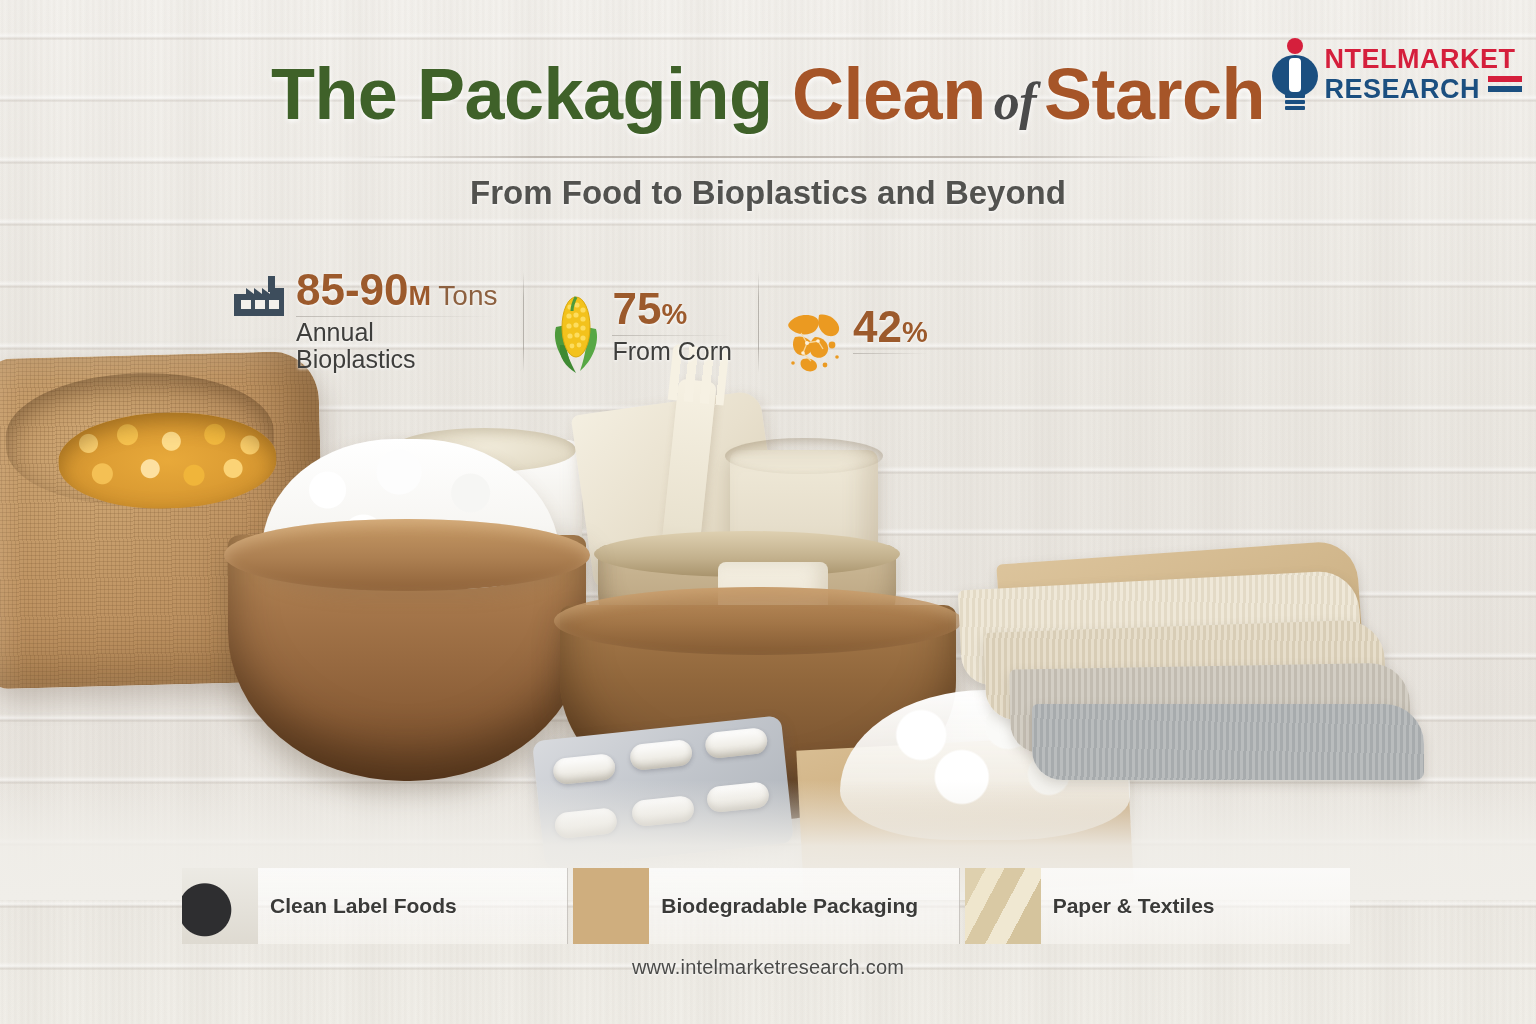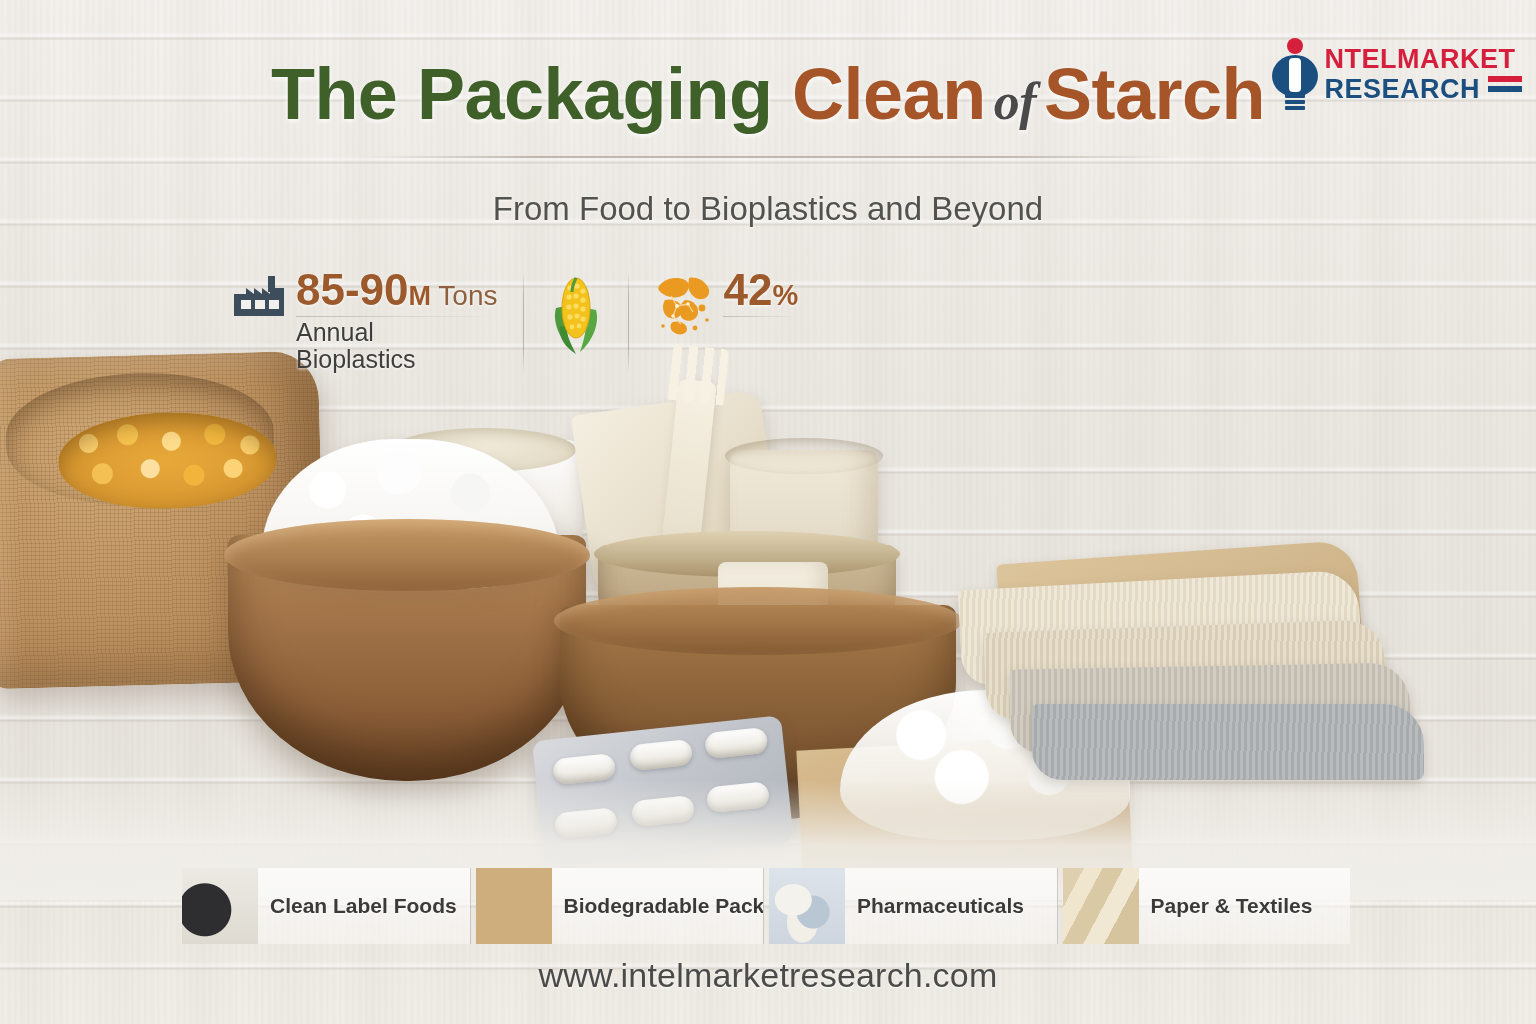--- a/index.html
+++ b/index.html
@@ -274,21 +274,21 @@
   .header { position:absolute; left:0; right:0; top:58px; text-align:center; }
   .title { font-size:72px; font-weight:700; letter-spacing:-.5px; line-height:1;
            text-shadow:0 2px 5px rgba(255,255,255,.9); }
   .t-green { color:#3f6129; }
   .t-brown { color:#a65528; }
   .t-of { color:#4a4a4a; font-style:italic; font-size:52px; font-weight:600;
           font-family:"Liberation Serif", serif; padding:0 8px; }
   .title-rule { width:820px; height:2px; margin:26px auto 0;
     background:linear-gradient(90deg,rgba(160,150,140,0) 0%,rgba(150,140,130,.55) 22%,
                rgba(150,140,130,.55) 78%,rgba(160,150,140,0) 100%); }
-  .subtitle { margin-top:32px; font-size:33px; color:#52524f; font-weight:400;
+  .subtitle { margin-top:16px; font-size:33px; color:#52524f; font-weight:700;
               text-shadow:0 1px 3px rgba(255,255,255,.85); }
 
   
   .logo { position:absolute; right:14px; top:38px; display:flex; align-items:center; gap:6px; }
   .bulb { position:relative; width:46px; height:72px; }
   .bulb-dot { position:absolute; left:15px; top:0; width:16px; height:16px;
               border-radius:50%; background:#d51f3c; }
   .bulb-globe { position:absolute; left:0; top:17px; width:46px; height:42px;
               border-radius:50%; background:#1b4f80; }
   .bulb-stem { position:absolute; left:17px; top:20px; width:12px; height:34px;
@@ -298,21 +298,21 @@
   .logo-txt { line-height:1; }
   .logo-l1 { font-size:27px; font-weight:700; color:#d51f3c; letter-spacing:.5px; }
   .logo-l2 { display:flex; align-items:flex-start; gap:8px; margin-top:3px; }
   .logo-l2 span { font-size:27px; font-weight:700; color:#1b4f80; letter-spacing:.5px; }
   .logo-bars { display:flex; flex-direction:column; gap:4px; }
   .logo-bars i { display:block; width:34px; height:6px; }
   .logo-bars i:first-child { background:#d51f3c; }
   .logo-bars i:last-child { background:#1b4f80; }
 
   
-  .stats { position:absolute; left:210px; top:268px; display:flex; align-items:flex-start; gap:4px; }
+  .stats { position:absolute; left:210px; top:268px; display:flex; align-items:flex-end; gap:4px; }
   .stat { display:flex; align-items:flex-start; gap:10px; padding:0 22px; }
   .stat-div { width:1px; align-self:stretch; margin-top:4px;
               background:linear-gradient(180deg,rgba(150,145,138,0) 0%,rgba(140,135,128,.55) 25%,
                          rgba(140,135,128,.55) 75%,rgba(150,145,138,0) 100%); }
   .stat-icon { flex:0 0 auto; margin-top:6px; }
   .stat-body { line-height:1.02; }
   .stat-num { font-size:44px; font-weight:700; color:#9c5a2c; white-space:nowrap;
               text-shadow:0 1px 3px rgba(255,255,255,.85); }
   .stat-num .unit { font-size:27px; font-weight:700; }
   .stat-num .tail { font-size:28px; font-weight:400; color:#8d6140; }
@@ -397,21 +397,21 @@
       radial-gradient(ellipse at 58% 58%,#b9c6d4 0 16px,rgba(0,0,0,0) 17px),
       radial-gradient(ellipse at 44% 72%,#f1efe8 0 15px,rgba(0,0,0,0) 16px),
       linear-gradient(180deg,#dde3ea 0%,#cdd5de 100%); }
   .th-paper { background:
       linear-gradient(118deg,#ded0ae 0 18%,#efe6cd 18% 34%,#d9c9a4 34% 52%,
                       #f0e8d2 52% 70%,#d5c49d 70% 100%),
       linear-gradient(180deg,#ece5d4 0%,#ddd3bd 100%); }
 
   
   .footer { position:absolute; left:0; right:0; top:956px; text-align:center; }
-  .footer a, .footer span { font-size:34px; color:#4b4b49; letter-spacing:.2px;
+  .footer a, .footer span { font-size:20px; color:#4b4b49; letter-spacing:.2px;
               text-shadow:0 1px 2px rgba(255,255,255,.9); text-decoration:none; }
 </style>
 </head>
 <body>
 
 <div id="canvas">
 
   <div class="wood-bg"></div>
   <div class="wood-grain"></div>
 
@@ -538,20 +538,25 @@
               <circle cx="33" cy="35" r="2.6"></circle>
             <circle cx="20" cy="43" r="2.6"></circle>
               <circle cx="27" cy="42" r="2.6"></circle>
               <circle cx="33" cy="45" r="2.6"></circle>
             <circle cx="22" cy="53" r="2.4"></circle>
               <circle cx="29" cy="52" r="2.4"></circle>
           </g>
           <path d="M26 4 C23 10 22 14 22 18" stroke="#4e9a3c" stroke-width="3" fill="none"></path>
         </svg>
       </div>
+      <div class="stat-body">
+        <div class="stat-num"><span>75</span><span class="pct">%</span></div>
+        <div class="stat-rule"></div>
+        <div class="stat-label">From Corn</div>
+      </div>
     </div>
 
     <div class="stat-div"></div>
 
     <div class="stat">
       <div class="stat-icon ico-map">
         <svg width="58" height="62" viewBox="0 0 58 62" aria-hidden="true">
           <g fill="#eb9a21">
             <path d="M4 12 C10 4 22 2 30 6 C36 9 34 16 30 20 C24 25 14 24 8 20 C4 17 2 15 4 12 Z"></path>
             <path d="M34 4 C42 2 52 8 54 16 C55 22 50 26 44 25 C38 24 34 18 33 12 Z"></path>
@@ -585,24 +590,20 @@
   <div class="apps">
     <div class="app">
       <div class="app-thumb th-food"></div>
       <div class="app-label">Clean Label Foods</div>
     </div>
     <div class="app">
       <div class="app-thumb th-pack"></div>
       <div class="app-label">Biodegradable Packaging</div>
     </div>
     <div class="app">
-      <div class="app-thumb th-pharma"></div>
-      <div class="app-label">Pharmaceuticals</div>
-    </div>
-    <div class="app">
       <div class="app-thumb th-paper"></div>
       <div class="app-label">Paper &amp; Textiles</div>
     </div>
   </div>
 
   <div class="footer">
     <span>www.intelmarketresearch.com</span>
   </div>
 
 </div>

